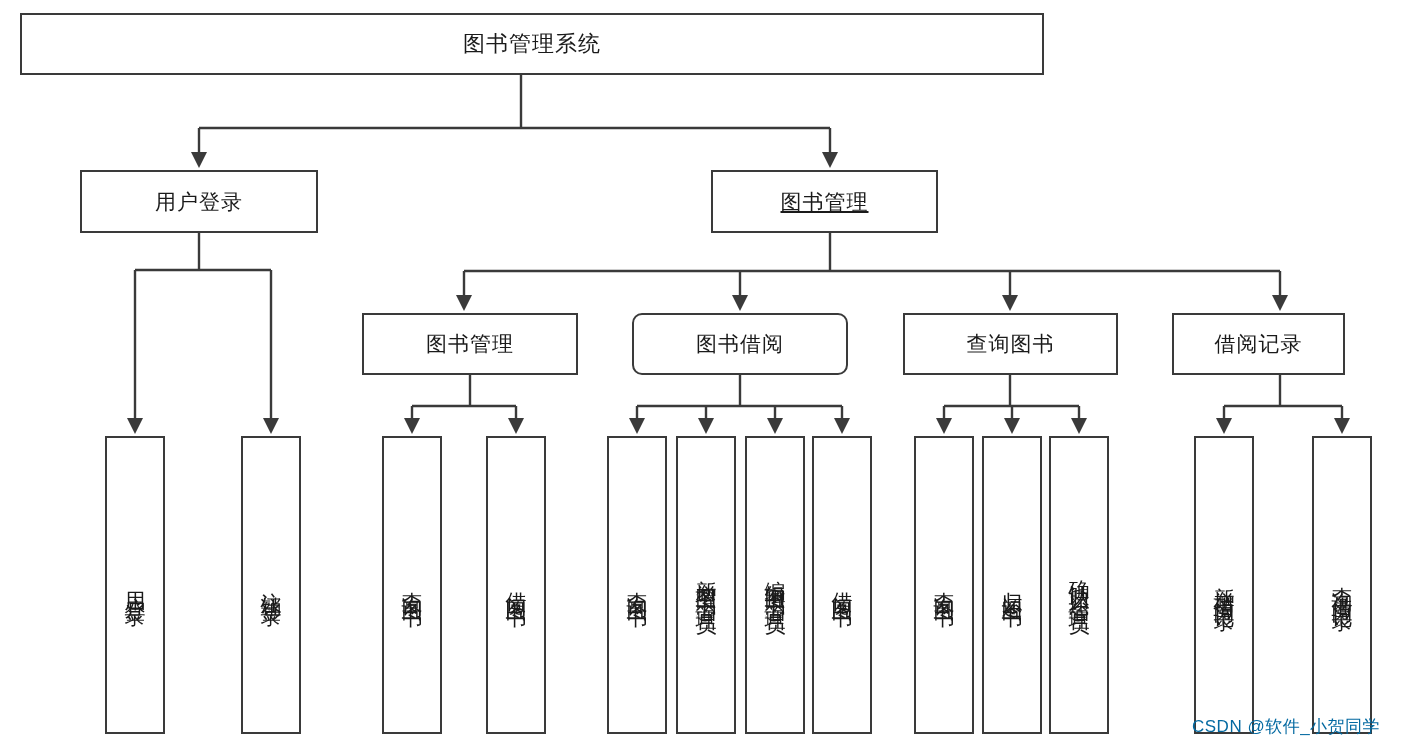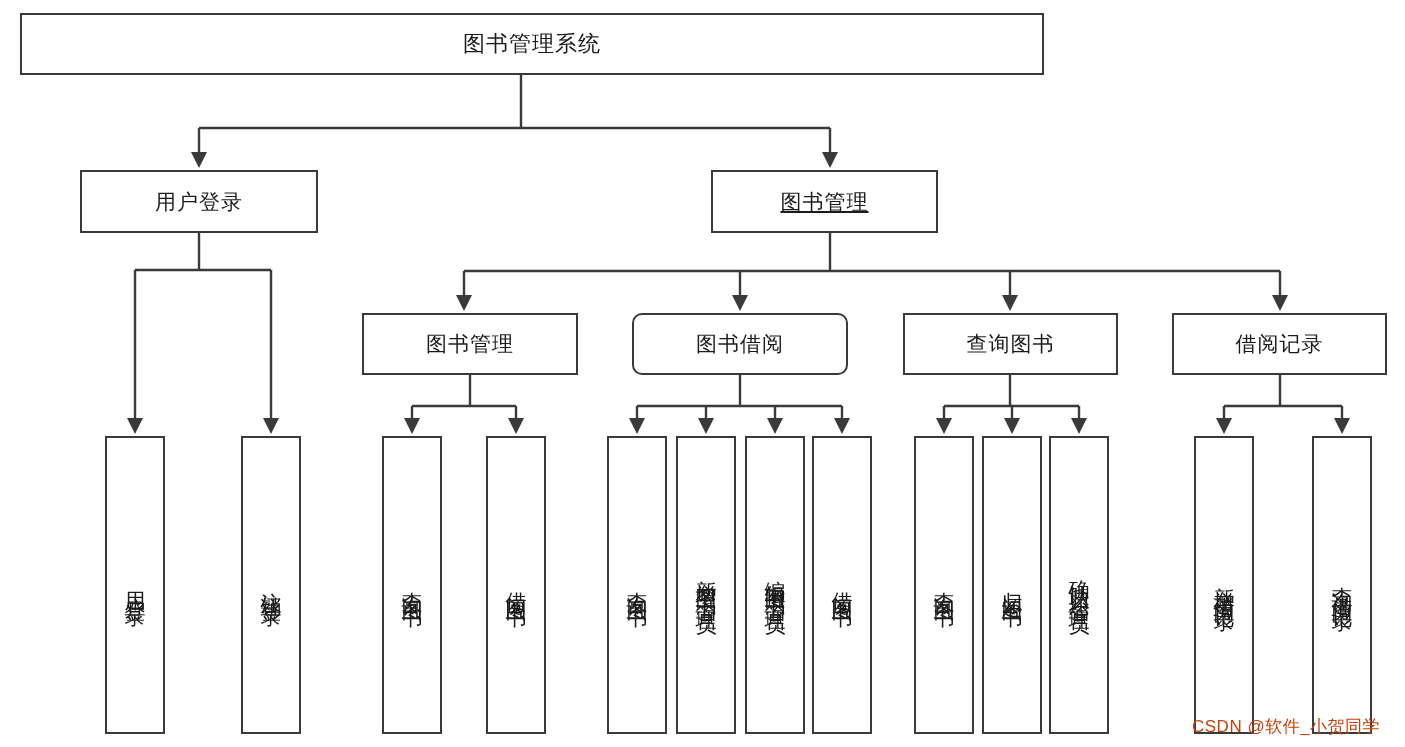--- a/index.html
+++ b/index.html
@@ -52,21 +52,21 @@
     padding-bottom: 4px;
     align-items: center;
     justify-content: center;
   }
   .node.root {
     font-size: 22px;
   }
   .watermark {
     position: absolute;
     font-size: 17px;
-    color: #c2410c;
+    color: #0369a1;
     white-space: nowrap;
     letter-spacing: 0.5px;
   }
 </style>
 </head>
 <body>
 
 <div id="canvas">
 
   <svg class="connectors" viewBox="0 0 1405 747" xmlns="http://www.w3.org/2000/svg">
@@ -120,21 +120,21 @@
   </svg>
 
   <div class="node horizontal root" style="left:20px; top:13px; width:1024px; height:62px;">图书管理系统</div>
 
   <div class="node horizontal" style="left:80px; top:170px; width:238px; height:63px;">用户登录</div>
   <div class="node horizontal" style="left:711px; top:170px; width:227px; height:63px;text-decoration:underline;">图书管理</div>
 
   <div class="node horizontal" style="left:362px; top:313px; width:216px; height:62px;">图书管理</div>
   <div class="node horizontal" style="left:632px; top:313px; width:216px; height:62px;border-radius:10px;">图书借阅</div>
   <div class="node horizontal" style="left:903px; top:313px; width:215px; height:62px;">查询图书</div>
-  <div class="node horizontal" style="left:1172px; top:313px; width:215px; height:62px;">借阅记录</div>
+  <div class="node horizontal" style="left:1172px; top:313px; width:173px; height:62px;">借阅记录</div>
 
   <div class="node vertical" style="left:105px; top:436px; width:60px; height:298px;">用户登录</div>
   <div class="node vertical" style="left:241px; top:436px; width:60px; height:298px;">注销登录</div>
 
   <div class="node vertical" style="left:382px; top:436px; width:60px; height:298px;">查询图书</div>
   <div class="node vertical" style="left:486px; top:436px; width:60px; height:298px;">借阅图书</div>
 
   <div class="node vertical" style="left:607px; top:436px; width:60px; height:298px;">查询图书</div>
   <div class="node vertical" style="left:676px; top:436px; width:60px; height:298px;">新增图书（管理员）</div>
   <div class="node vertical" style="left:745px; top:436px; width:60px; height:298px;">编辑图书（管理员）</div>

